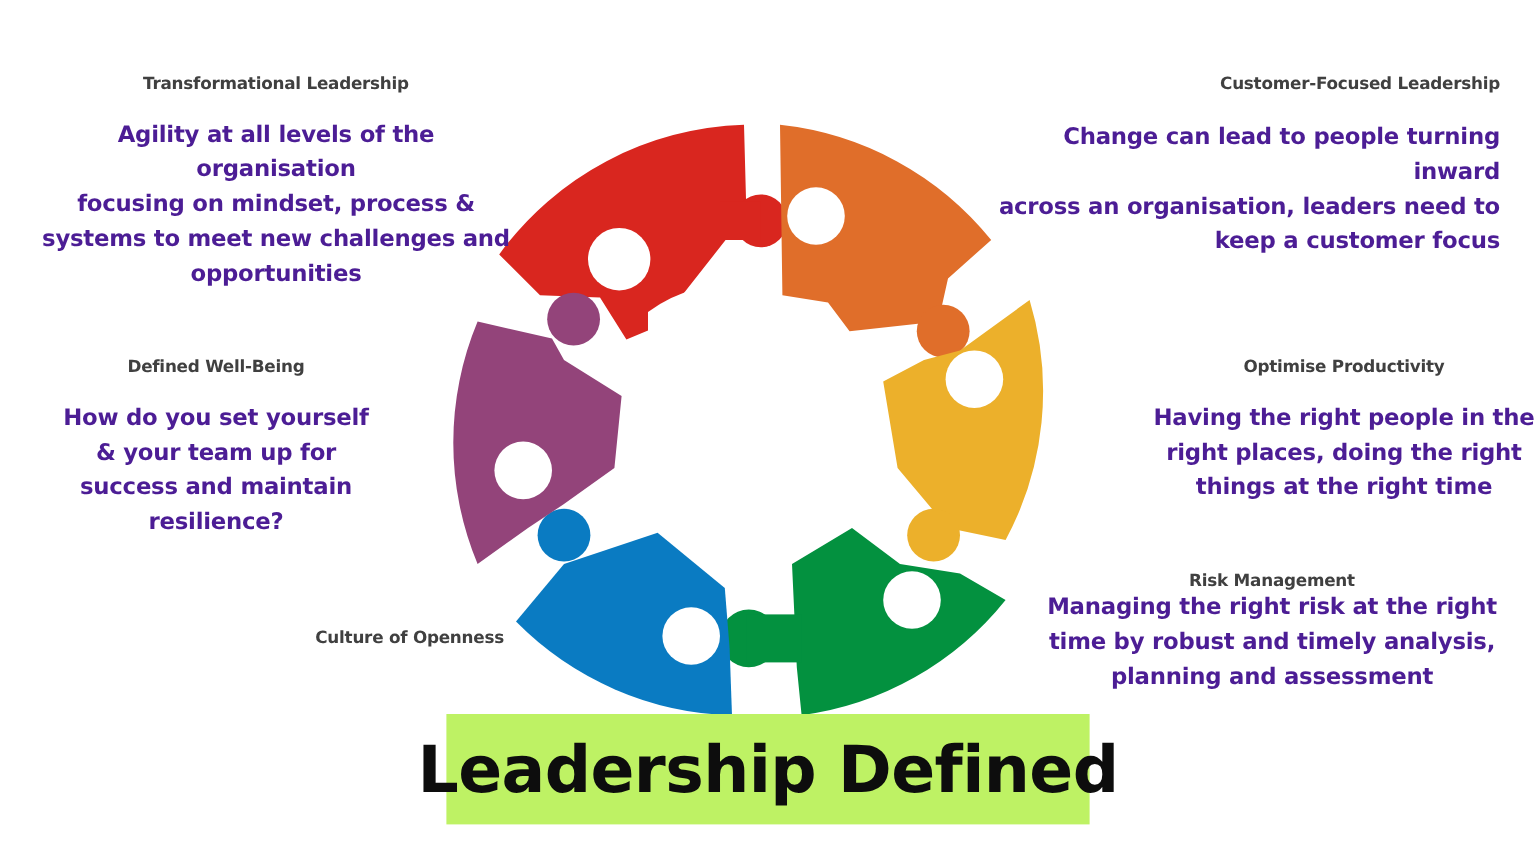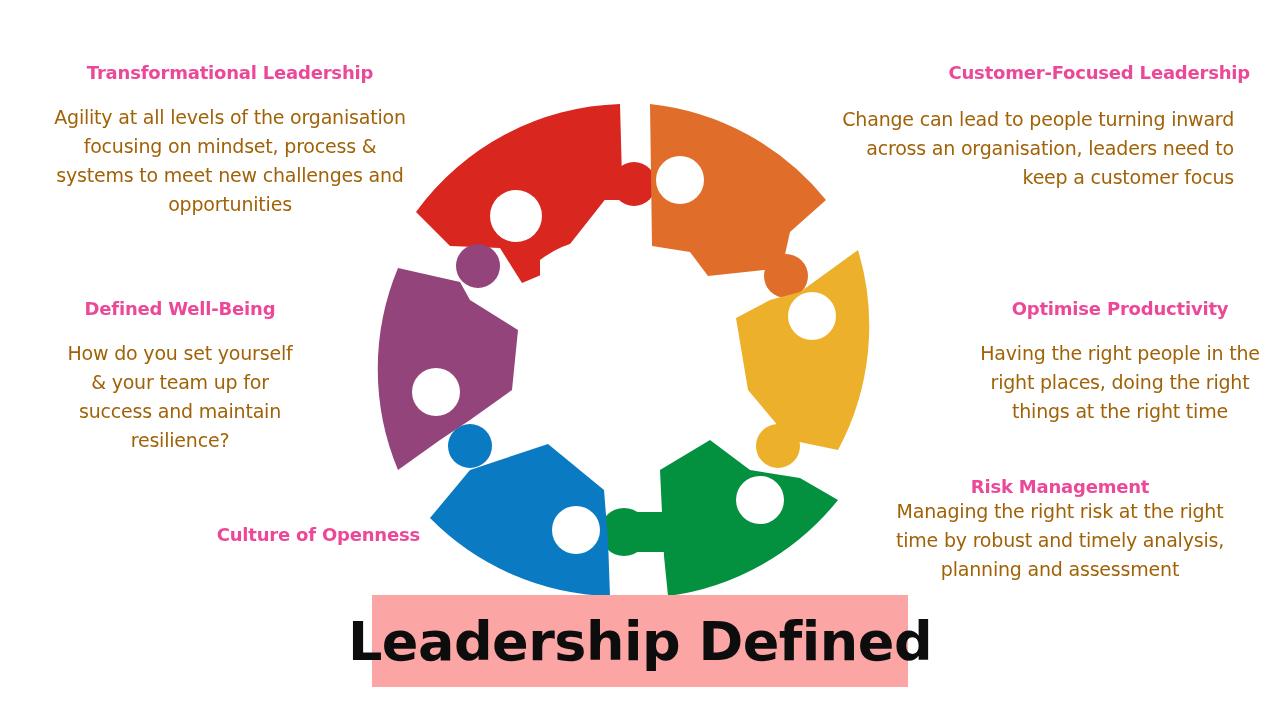--- a/index.html
+++ b/index.html
@@ -4,45 +4,45 @@
   <style>
     html, body { margin: 0; padding: 0; }
     body {
       width: 1280px; height: 720px; position: relative; overflow: hidden;
       background: #ffffff;
       font-family: "DejaVu Sans", "Liberation Sans", sans-serif;
       color: #1a1a1a;
     }
     .block { position: absolute; text-align: center; }
     .block h2 {
-      margin: 0; font-size: 18px; font-weight: bold; color: #ec4899;
+      margin: 0; font-size: 14px; font-weight: bold; color: #404040;
       letter-spacing: -0.2px; white-space: nowrap;
     }
     .block p {
-      margin: 16px; font-size: 19px; line-height: 29px; color: #a16207;
-      font-weight: normal; white-space: pre-line; letter-spacing: -0.2px;
+      margin: 0; font-size: 19px; line-height: 29px; color: #4c1d95;
+      font-weight: bold; white-space: pre-line; letter-spacing: -0.2px;
     }
     #b-transform { left: 30px; top: 62px; width: 400px; }
     #b-transform p { margin-top: 20px; }
     #b-customer { left: 810px; top: 62px; width: 440px; text-align: right; }
     #b-customer p { margin-top: 22px; }
     #b-wellbeing { left: 30px; top: 298px; width: 300px; }
     #b-wellbeing p { margin-top: 20px; }
     #b-productivity { left: 960px; top: 298px; width: 320px; }
     #b-productivity p { margin-top: 20px; }
     #b-openness { left: 90px; top: 524px; width: 330px; text-align: right; }
     #b-openness p { margin-top: 12px; }
     #b-risk { left: 870px; top: 476px; width: 380px; }
     #b-risk p { margin-top: 0px; }
 
     #puzzle { position: absolute; left: 0; top: 0; }
 
     #title-box {
       position: absolute; left: 372px; top: 595px; width: 536px; height: 92px;
-      background: #fca5a5;
+      background: #bef264;
       display: flex; align-items: center; justify-content: center;
     }
     #title-box h1 {
       margin: 0; font-size: 54px; font-weight: bold; color: #0d0d0d;
       letter-spacing: -0.5px; white-space: nowrap;
     }
   </style>
 </head>
 <body>
 

